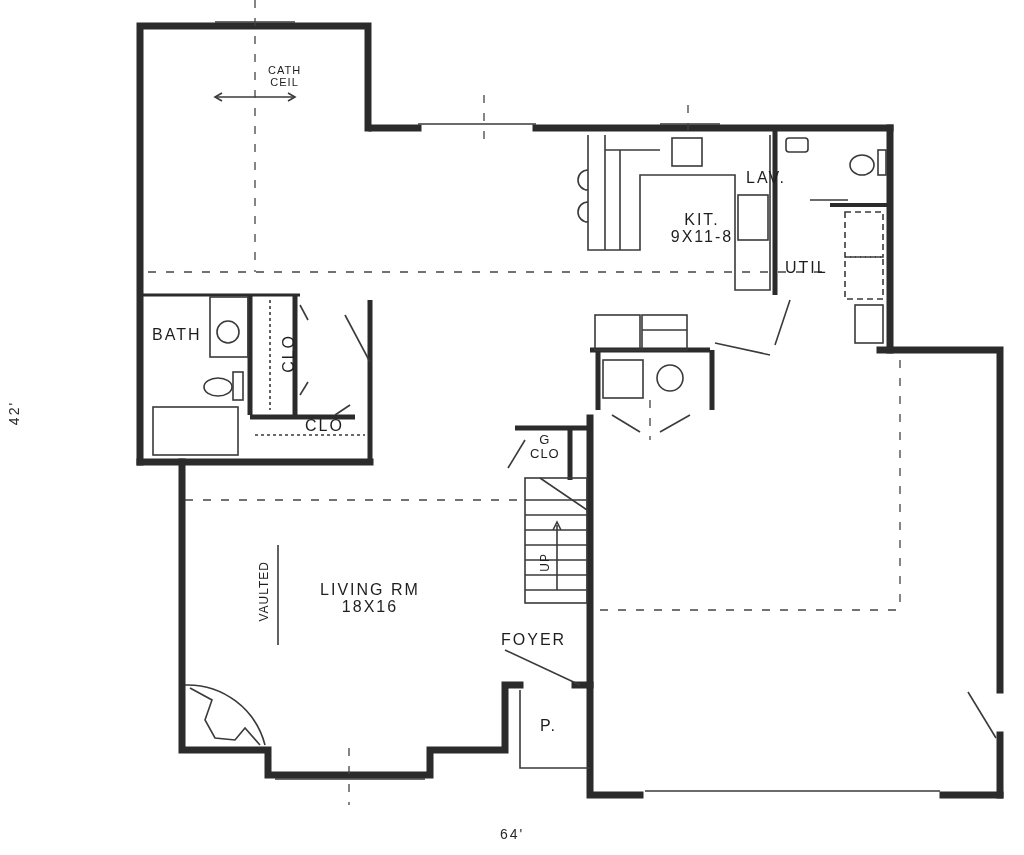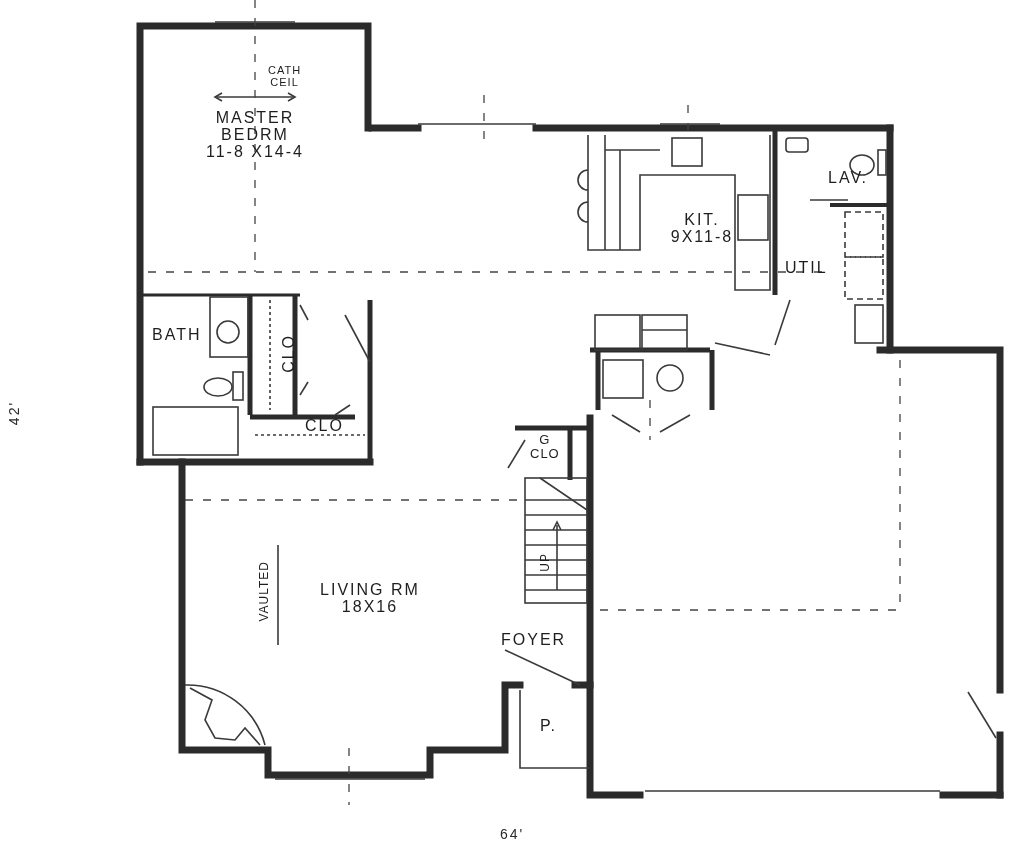--- a/index.html
+++ b/index.html
@@ -137,33 +137,28 @@
       <line x1="349" y1="748" x2="349" y2="805"></line>
       <line x1="650" y1="400" x2="650" y2="440"></line>
       <line x1="688" y1="105" x2="688" y2="130"></line>
     </g>
   </svg>
 
   <div class="lbl small" style="left:268px;top:65px;">
     <span>CATH</span>
     <span>CEIL</span>
   </div>
-  <div class="lbl room-name" style="left:190px;top:110px;width:130px;">
-    <span>MASTER</span>
-    <span>BEDRM</span>
-    <span>11-8 X14-4</span>
-  </div>
 
 
   <div class="lbl room-name" style="left:652px;top:212px;width:100px;">
     <span>KIT.</span>
     <span>9X11-8</span>
   </div>
 
-  <div class="lbl room-name" style="left:828px;top:170px;">LAV.</div>
+  <div class="lbl room-name" style="left:746px;top:170px;">LAV.</div>
   <div class="lbl room-name" style="left:785px;top:237px;margin-top:23px;">UTIL</div>
 
   <div class="lbl room-name" style="left:152px;top:327px;text-align:right;">BATH</div>
   <div class="lbl room-name" style="left:270px;top:345px;transform:rotate(-90deg);">CLO</div>
   <div class="lbl room-name" style="left:305px;top:418px;">CLO</div>
 
   <div class="lbl small" style="left:530px;top:433px;font-size:13px;">
     <span>G</span>
     <span>CLO</span>
   </div>

